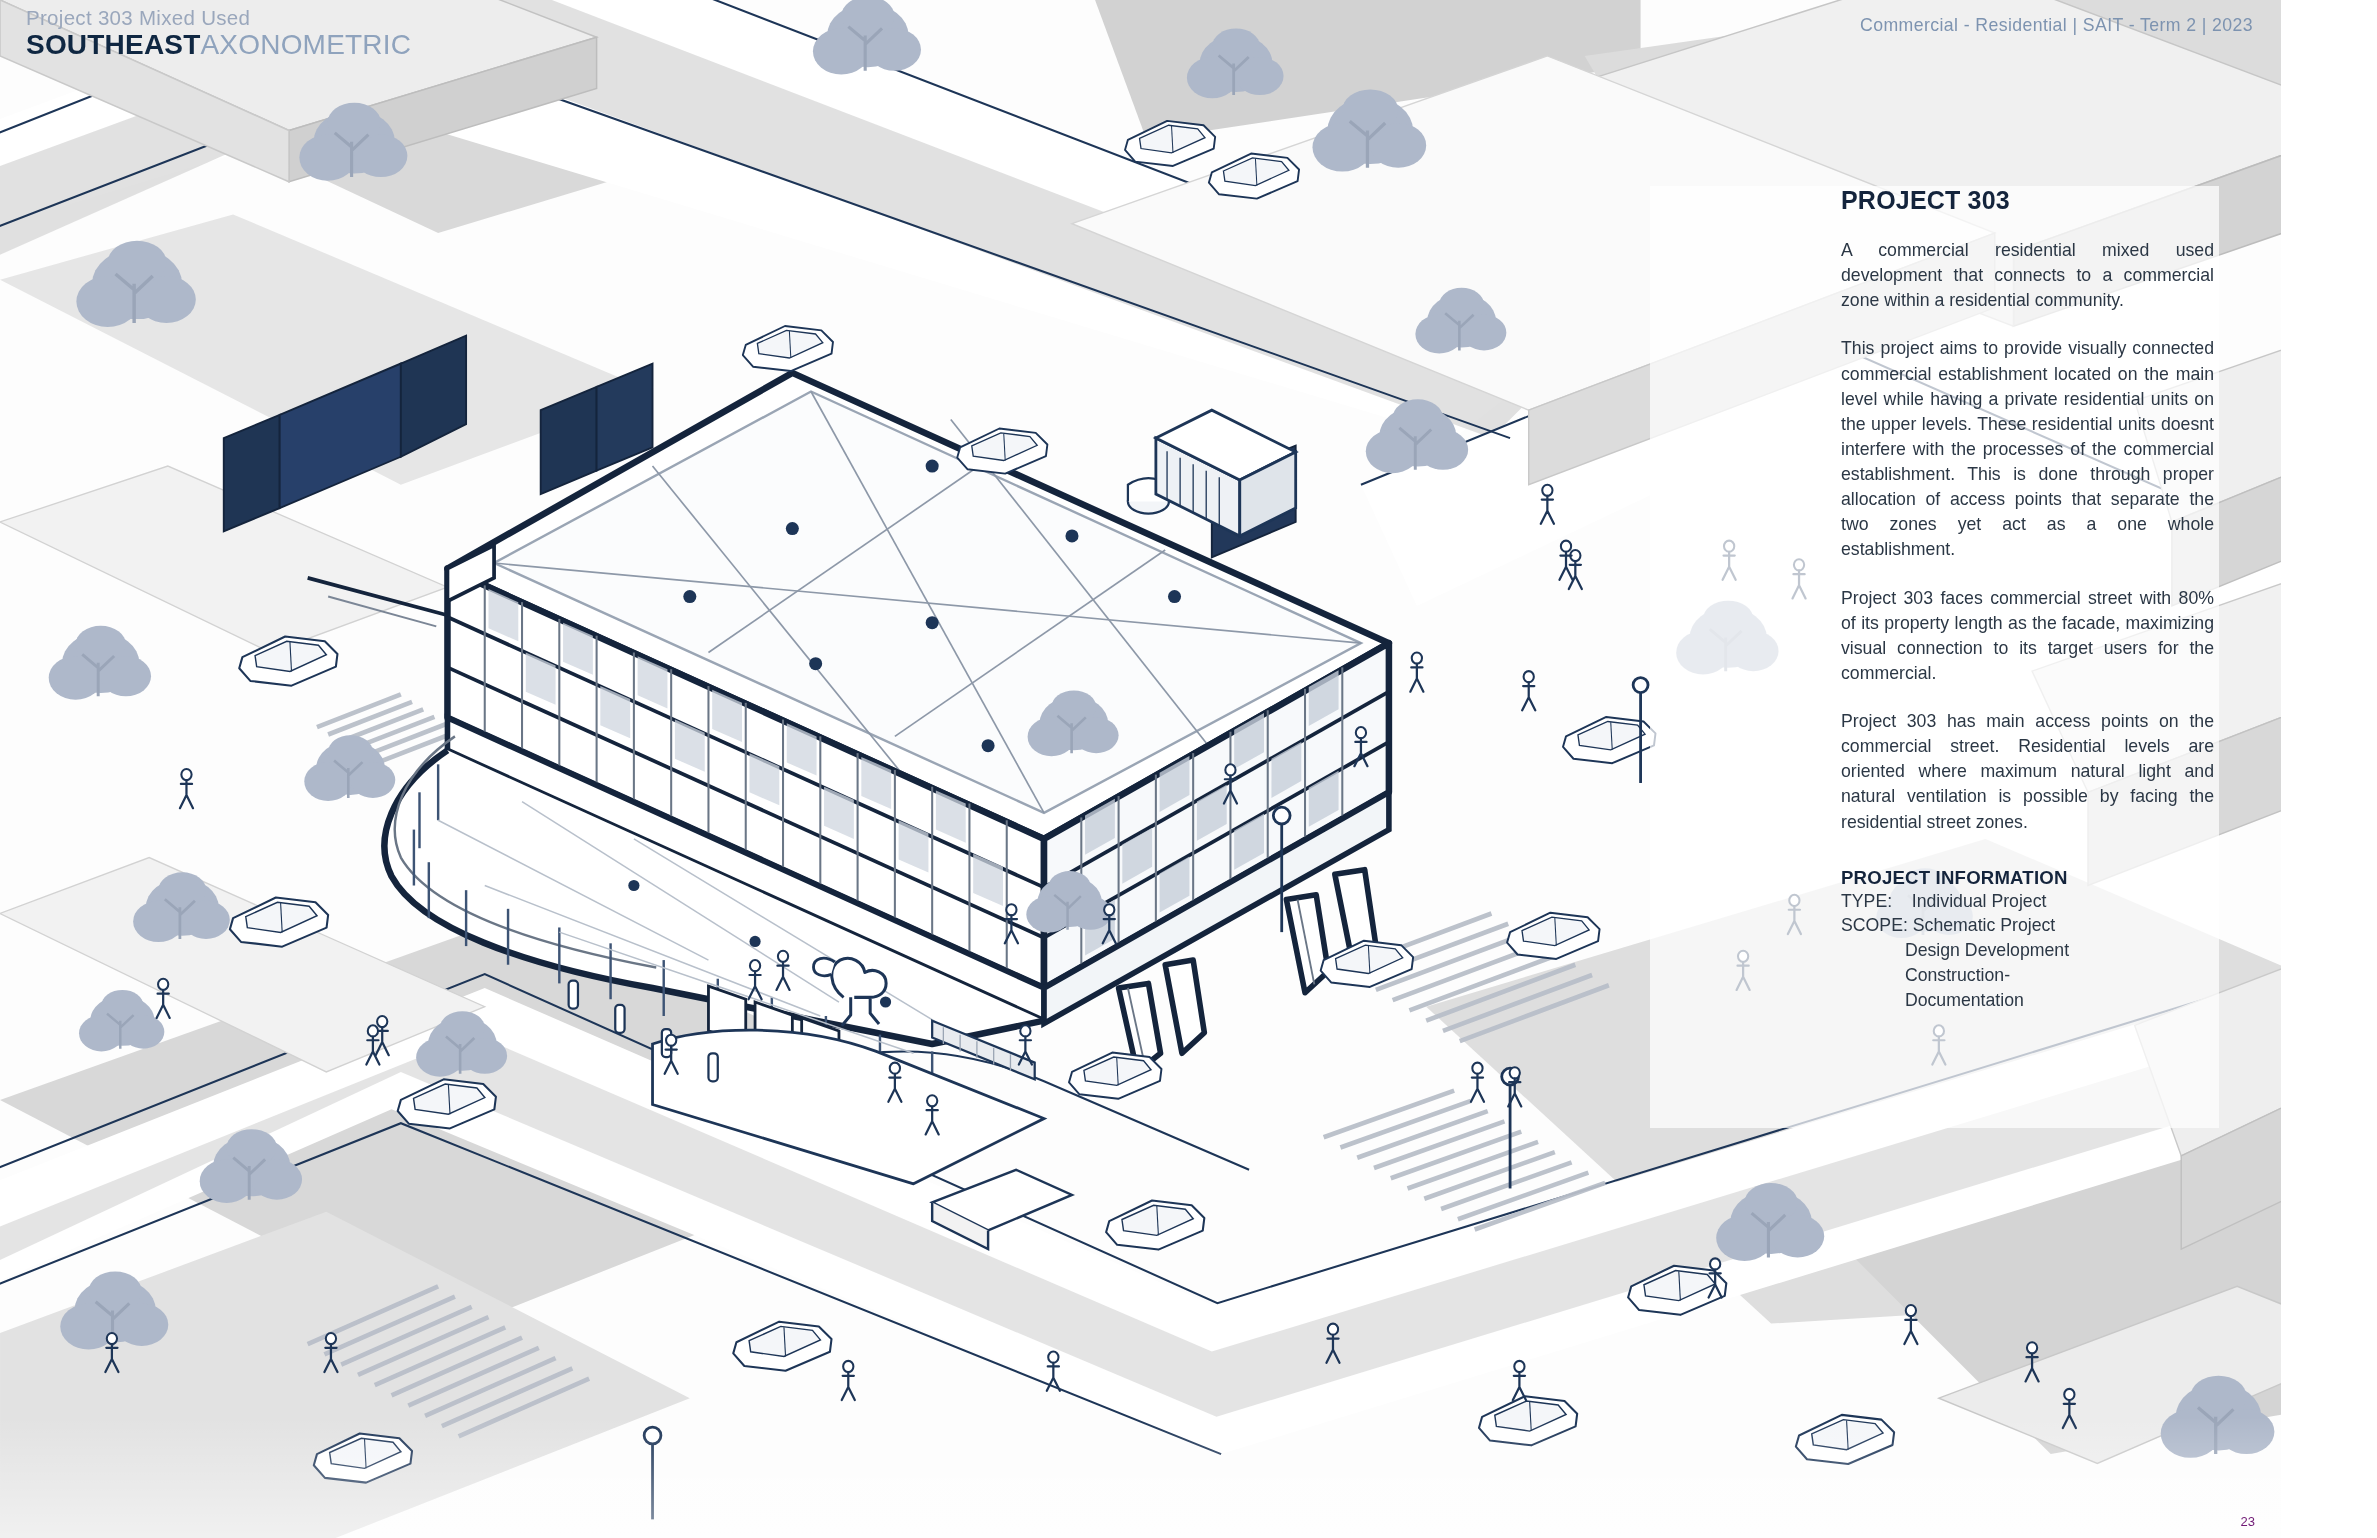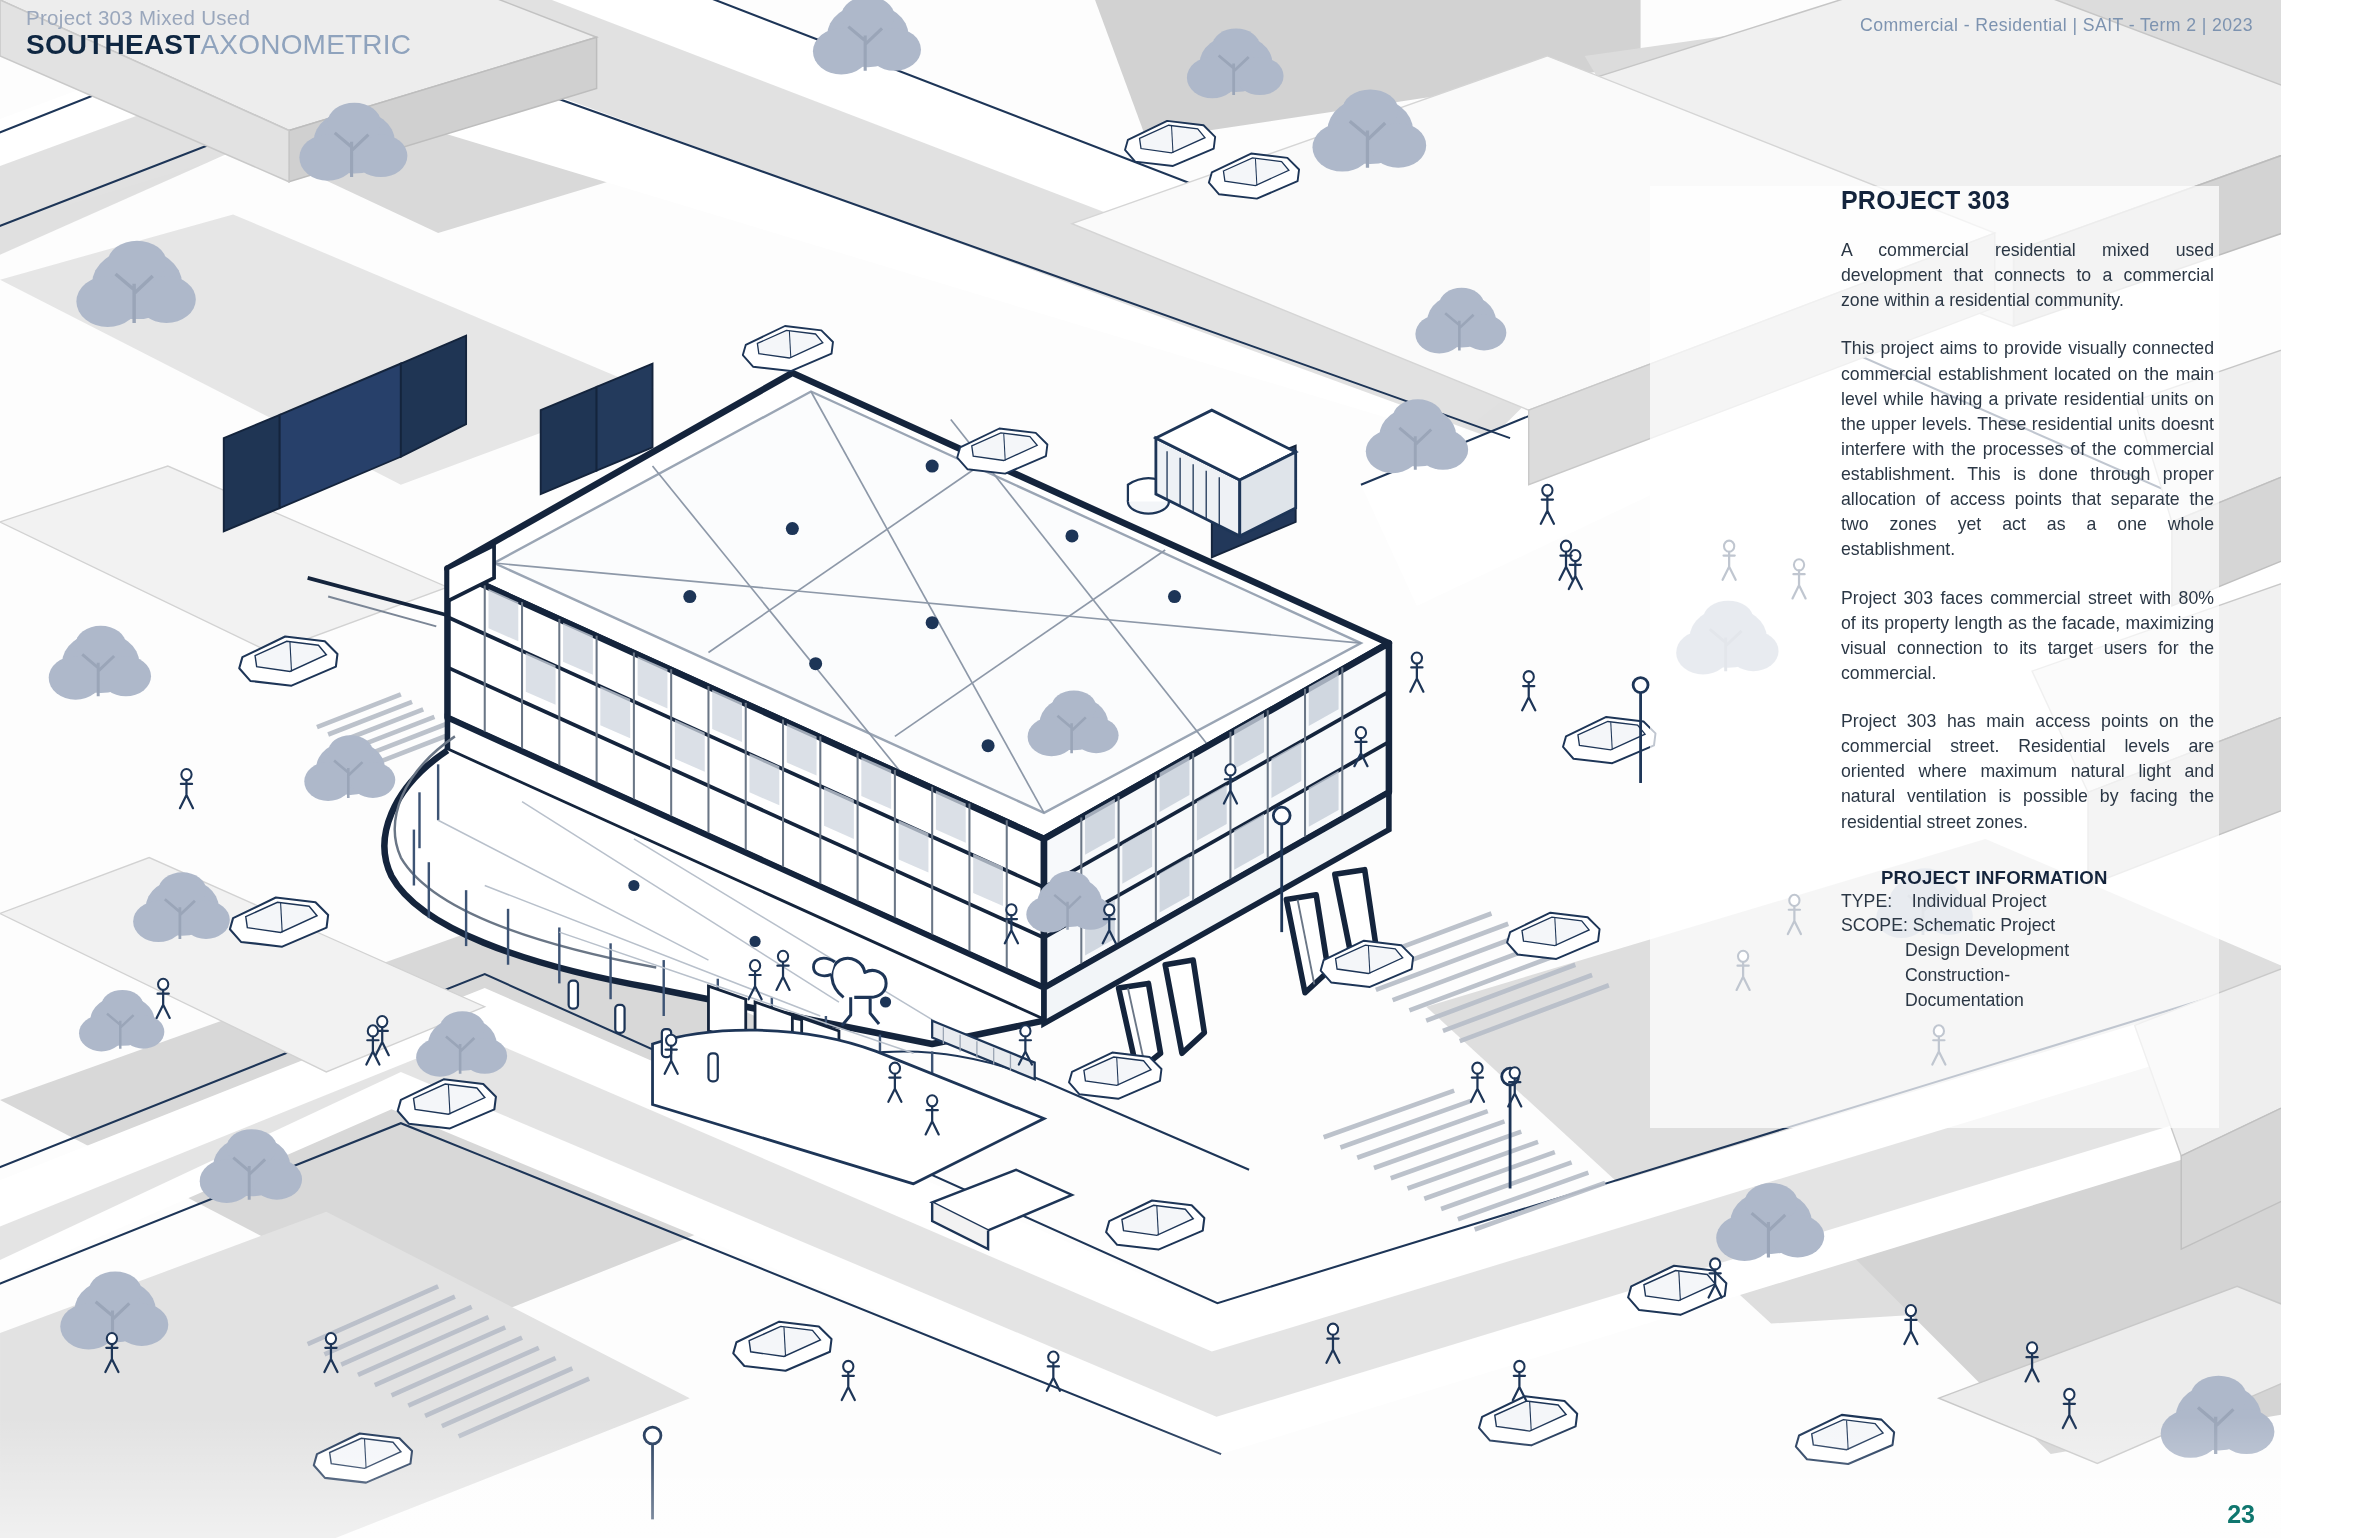--- a/index.html
+++ b/index.html
@@ -98,34 +98,33 @@
     line-height: 1.42;
     text-align: justify;
     margin-top: 23px;
   }
   .p-info-title {
     font-size: 18.6px;
     font-weight: 700;
     color: #14243c;
     margin-top: 32px;
     letter-spacing: 0.2px;
-    margin-left: 40px;
   }
   .p-info-row {
     font-size: 17.7px;
     color: #2b3745;
     line-height: 1.40;
     white-space: pre;
   }
   .pagenum {
     position: absolute;
     right: 26px; bottom: 9.3px;
-    font-size: 25px;
-    font-weight: 700;
-    color: #0f766e;
+    font-size: 13px;
+    font-weight: 400;
+    color: #701a75;
     z-index: 40;
   }
 </style>
 </head>
 <body>
 
 <div id="page">
 
   <svg id="drawing" viewBox="0 0 2550 1650">
     <defs>

